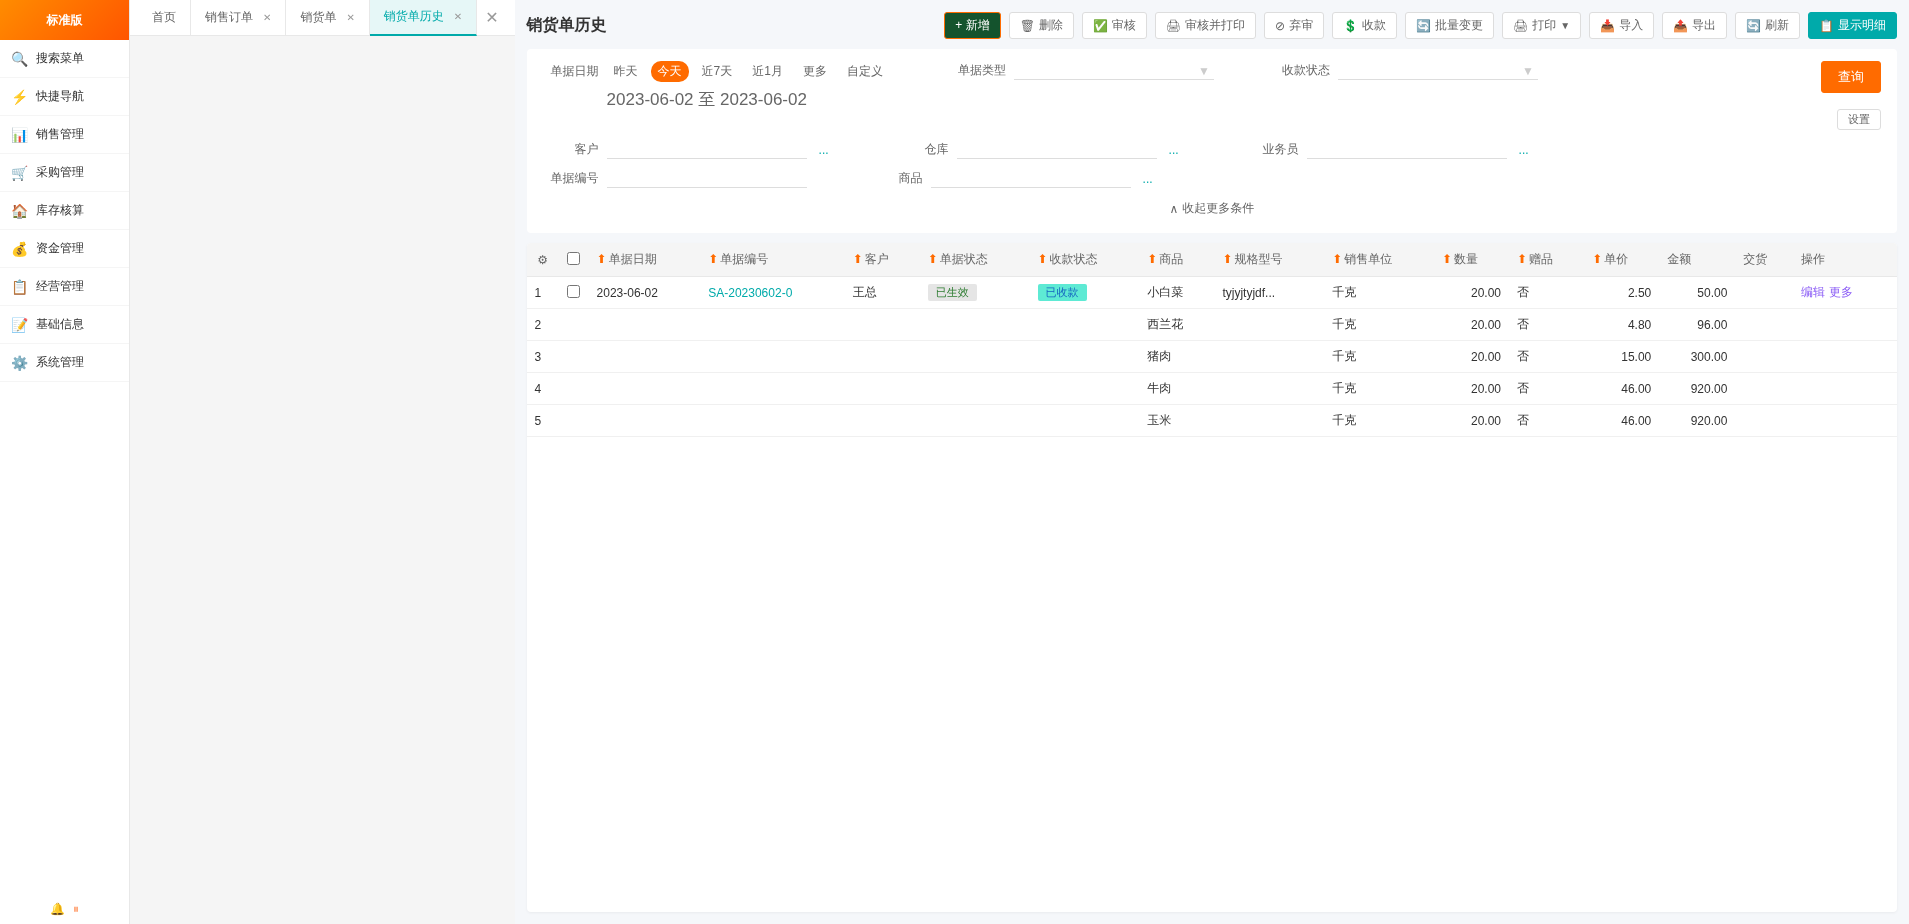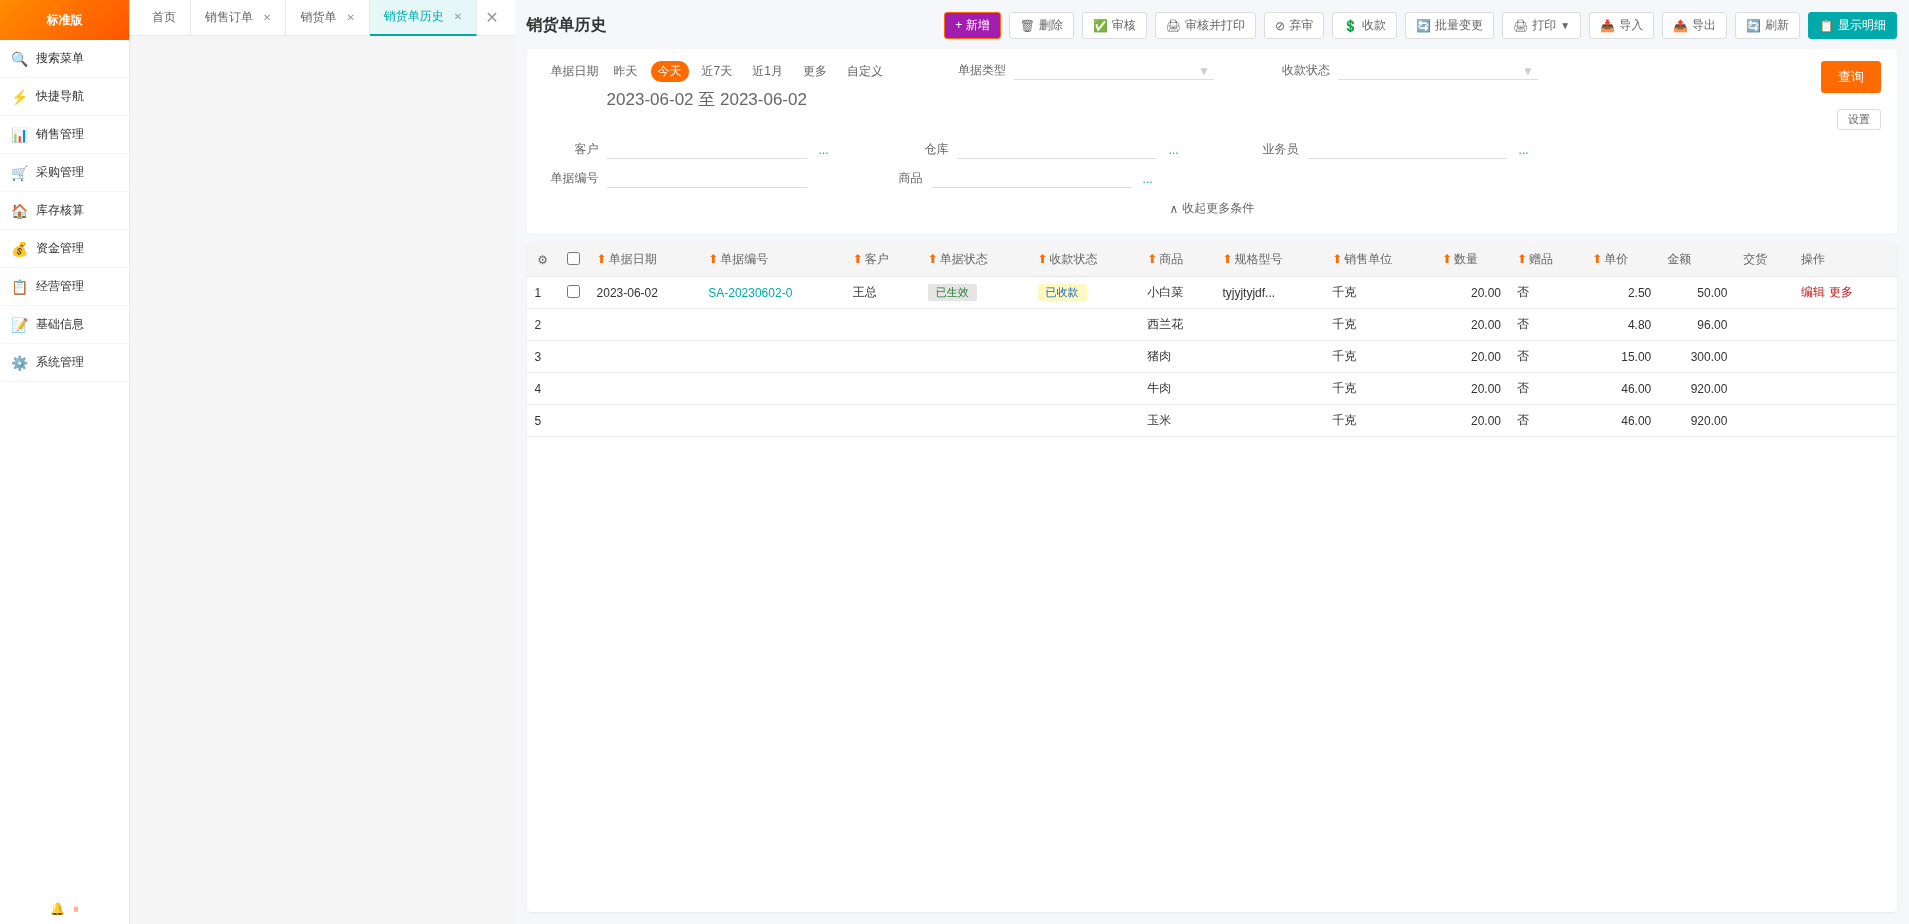--- a/index.html
+++ b/index.html
@@ -23,21 +23,21 @@
     .tab-close-all { margin-left: auto; color: #999; cursor: pointer; font-size: 16px; padding: 0 8px; }
 
     
     .content { flex: 1; display: flex; flex-direction: column; overflow: hidden; background: #f5f7fa; padding: 12px; }
 
     
     .page-header { display: flex; align-items: center; justify-content: space-between; margin-bottom: 10px; }
     .page-title { font-size: 16px; font-weight: bold; color: #333; }
     .toolbar { display: flex; gap: 8px; align-items: center; flex-wrap: wrap; }
     .btn { display: flex; align-items: center; gap: 4px; padding: 4px 10px; border-radius: 3px; cursor: pointer; font-size: 12px; border: 1px solid #ddd; background: #fff; color: #666; }
-    .btn-orange { background: #a21caf; color: #fff; border-color: #ff6b00; }
+    .btn-orange { background: #14532d; color: #fff; border-color: #ff6b00; }
     .btn-teal { background: #00aaaa; color: #fff; border-color: #00aaaa; }
     .btn-query { background: #ff6b00; color: #fff; border-color: #ff6b00; padding: 6px 16px; font-size: 13px; }
     .filter-label { color: #666; white-space: nowrap; min-width: 56px; text-align: right; }
     .filter-input { border: none; border-bottom: 1px solid #ddd; padding: 2px 4px; min-width: 160px; color: #333; outline: none; }
     .date-shortcuts { display: flex; gap: 6px; align-items: center; }
     .date-btn { padding: 1px 6px; border-radius: 2px; cursor: pointer; color: #666; border: 1px solid transparent; }
     .date-btn.active { background: #ff6b00; color: #fff; border-radius: 10px; }
     .date-range { color: #666; font-size: 11px; }
     .ellipsis-btn { color: #00aaaa; cursor: pointer; padding: 2px 4px; }
     .collapse-btn { display: flex; align-items: center; justify-content: center; gap: 4px; color: #666; cursor: pointer; padding: 4px; font-size: 11px; }
@@ -45,39 +45,39 @@
 
     
     .table-wrapper { flex: 1; overflow: auto; background: #fff; border-radius: 4px; box-shadow: 0 1px 3px rgba(0,0,0,0.05); }
     table { width: 100%; border-collapse: collapse; }
     thead tr { background: #f5f5f5; }
     th { padding: 8px 8px; text-align: left; color: #666; font-weight: normal; border-bottom: 1px solid #e8e8e8; white-space: nowrap; }
     th .sort-icon { color: #ff6b00; margin-right: 2px; }
     td { padding: 7px 8px; border-bottom: 1px solid #f0f0f0; color: #333; }
     .badge { display: inline-block; padding: 1px 8px; border-radius: 2px; font-size: 11px; }
     .badge-green { background: #e5e5e5; color: #2e7d32; }
-    .badge-blue { background: #fef9c3; color: #1565c0; }
+    .badge-blue { background: #5eead4; color: #1565c0; }
 
     
     .table-footer { background: #fffbe6; padding: 8px 12px; display: flex; align-items: center; border-top: 1px solid #e8e8e8; }
     .footer-label { color: #666; margin-right: 16px; }
 
     
     .pagination { display: flex; align-items: center; justify-content: flex-end; padding: 8px 12px; background: #fff; border-top: 1px solid #e8e8e8; gap: 8px; }
     .page-size-select { border: 1px solid #ddd; border-radius: 3px; padding: 2px 4px; }
     .page-btn { width: 24px; height: 24px; display: flex; align-items: center; justify-content: center; border: 1px solid #ddd; border-radius: 3px; cursor: pointer; color: #666; }
     .page-input { width: 30px; border: 1px solid #ddd; border-radius: 3px; text-align: center; padding: 2px; }
     .page-info { color: #666; }
 
     
     .top-bar { background: linear-gradient(135deg, #ff8c00, #ff5500); height: 40px; display: flex; align-items: center; justify-content: center; color: #fff; font-weight: bold; font-size: 14px; }
 
     .filter-section { background: #fff; border-radius: 4px; padding: 12px 16px; margin-bottom: 10px; }
 
-    .action-link { color: #b91c1c; cursor: pointer; margin-right: 4px; margin-top: 29px; }
+    .action-link { color: #8b5cf6; cursor: pointer; margin-right: 4px; margin-top: 29px; }
 
     .col-checkbox { width: 30px; text-align: center; }
   </style>
 </head>
 <body>
 
 <div class="sidebar">
   <div class="top-bar">
     <span>标准版</span>
   </div>

